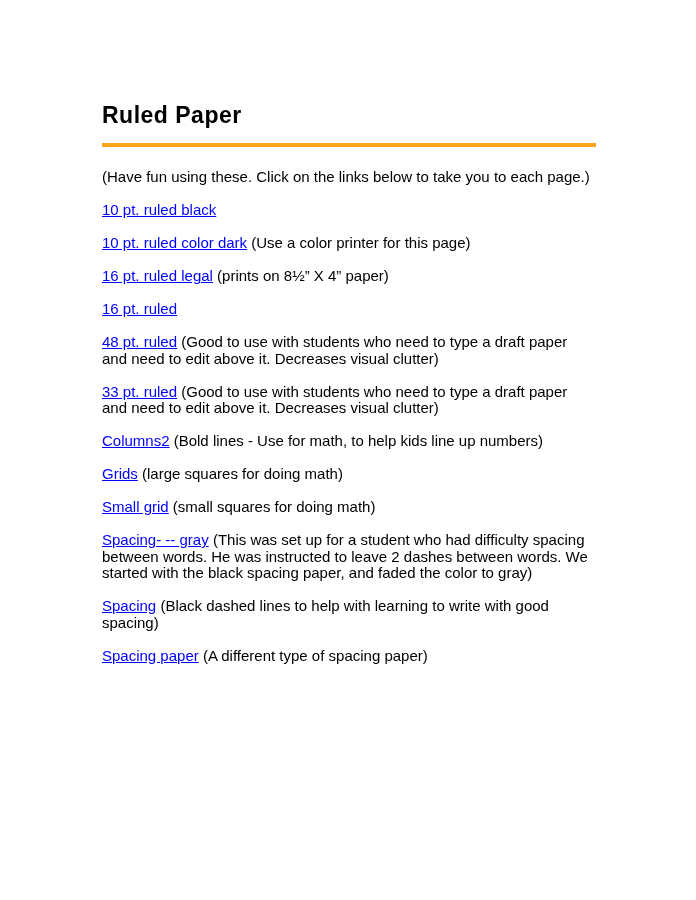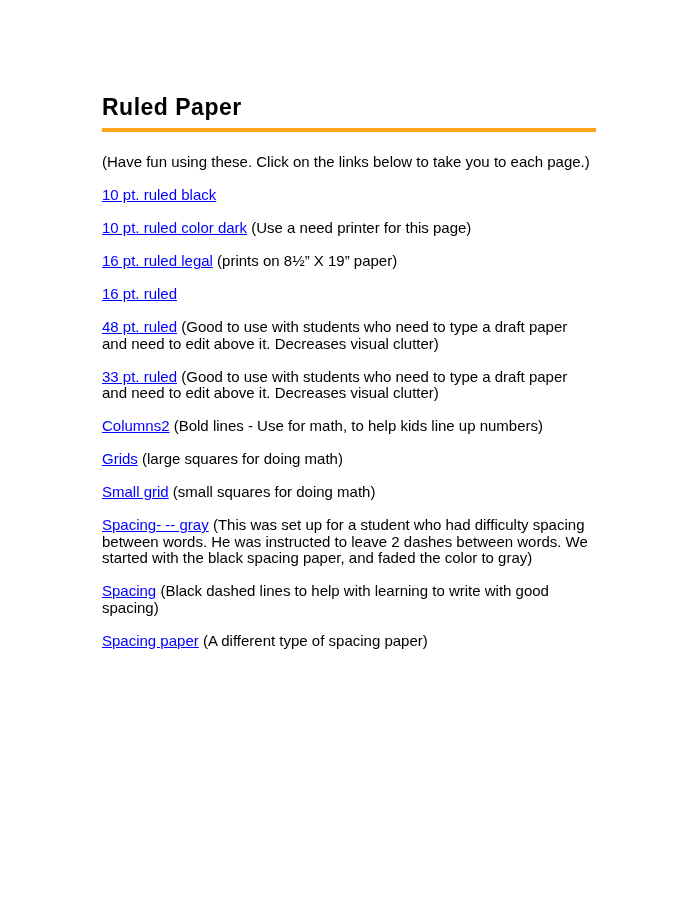--- a/index.html
+++ b/index.html
@@ -24,28 +24,28 @@
     background: var(--page-bg);
     overflow: hidden;
   }
   .content {
     position: absolute;
     left: 102px;
     top: 93px;
     width: 494px;
   }
   h1.page-title {
-    margin: 0 0 22px 0;
+    margin: 8px 0 22px 0;
     font-size: 23px;
     line-height: 28px;
     font-weight: bold;
     letter-spacing: 0.5px;
     color: var(--text-color);
     border-bottom: 4px solid var(--rule-color);
-    padding-bottom: 7px;
+    padding-bottom: 14px;
   }
   p.intro, p.entry {
     margin: 0 0 16.5px 0;
     font-size: 15px;
     line-height: 16.5px;
   }
   a.paper-link {
     color: var(--link-color);
     text-decoration: underline;
     cursor: pointer;
@@ -60,25 +60,25 @@
 <div class="page">
   <div class="content">
     <h1 class="page-title">Ruled Paper</h1>
     <p class="intro">(Have fun using these. Click on the links below to take you to each page.)</p>
     <div>
   <p class="entry">
     <a class="paper-link" href="#">10 pt. ruled black</a><span class="entry-desc"></span>
   </p>
 
   <p class="entry">
-    <a class="paper-link" href="#">10 pt. ruled color dark</a><span class="entry-desc"> (Use a need printer for this page)</span>
+    <a class="paper-link" href="#">10 pt. ruled color dark</a><span class="entry-desc"> (Use a color printer for this page)</span>
   </p>
 
   <p class="entry">
-    <a class="paper-link" href="#">16 pt. ruled legal</a><span class="entry-desc"> (prints on 8½” X 19” paper)</span>
+    <a class="paper-link" href="#">16 pt. ruled legal</a><span class="entry-desc"> (prints on 8½” X 4” paper)</span>
   </p>
 
   <p class="entry">
     <a class="paper-link" href="#">16 pt. ruled</a><span class="entry-desc"></span>
   </p>
 
   <p class="entry">
     <a class="paper-link" href="#">48 pt. ruled</a><span class="entry-desc"> (Good to use with students who need to type a draft paper and need to edit above it. Decreases visual clutter)</span>
   </p>
 

